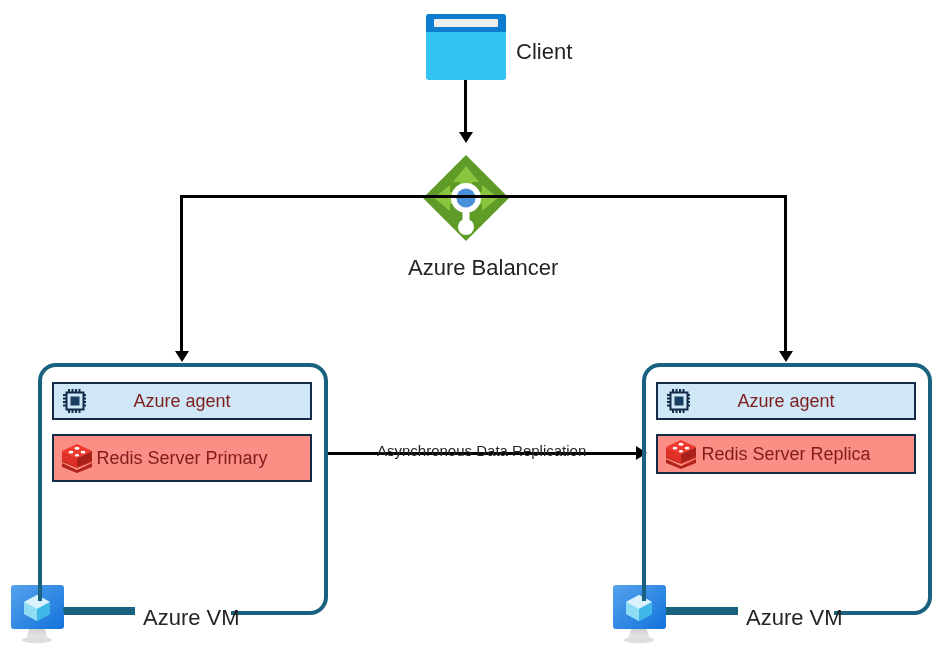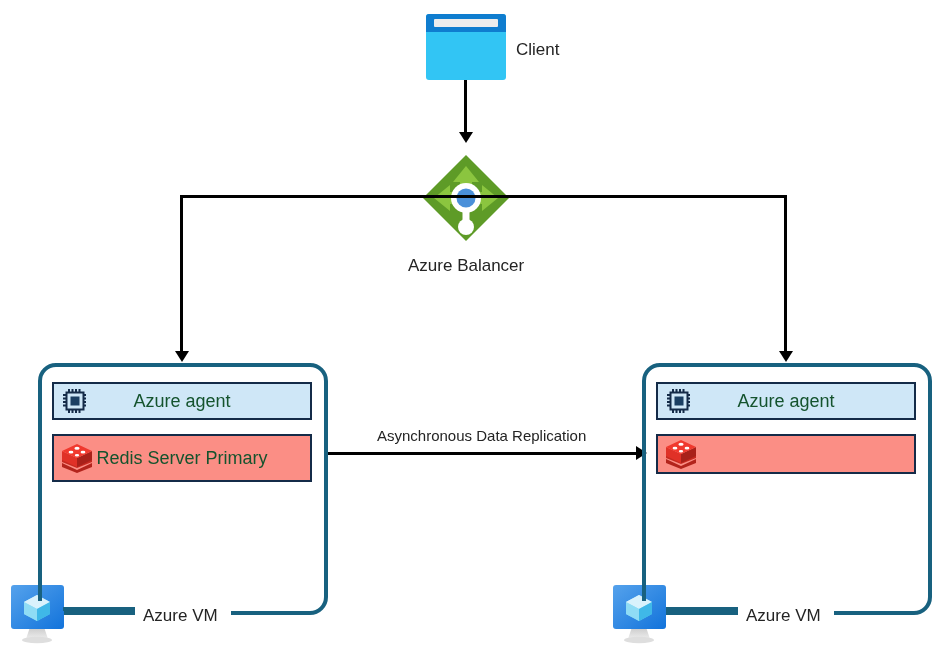--- a/index.html
+++ b/index.html
@@ -16,21 +16,21 @@
     width: 947px;
     height: 657px;
     background: #ffffff;
     overflow: hidden;
   }
   .abs { position: absolute; }
 
   
   .label {
     position: absolute;
-    font-size: 17px;
+    font-size: 22px;
     color: #242424;
     white-space: nowrap;
     line-height: 1;
   }
 
   
   .client-icon {
     position: absolute;
     left: 426px;
     top: 14px;
@@ -102,21 +102,21 @@
 
   
   .inner-box {
     position: absolute;
     border: 2px solid #142B48;
     box-sizing: border-box;
     display: flex;
     align-items: center;
     justify-content: center;
     font-size: 18px;
-    color: #14532d;
+    color: #7f1d1d;
   }
   .inner-box.agent { background: #CFE7F7; }
   .inner-box.redis { background: #FB8E85; }
   .inner-box .box-text { pointer-events: none; }
 
   
   .chip-icon {
     position: absolute;
     left: 8px;
     top: 50%;
@@ -260,21 +260,21 @@
     </svg>
   </div>
 
   <div class="label" style="left:143px; top:607px;">Azure VM</div>
 
   <div class="abs" style="left:38px; top:583px; width:4px; height:18px; background:#18617F;"></div>
   <div class="abs" style="left:63px; top:607px; width:72px; height:4px; background:#18617F;"></div>
 
   <div class="hline" style="left:328px; top:452px; width:310px;"></div>
   <div class="arrow-right" style="left:636px; top:446px;"></div>
-  <div class="label" style="left:377px; top:428px; font-size:15px;">Asynchronous Data Replication</div>
+  <div class="label" style="left:377px; top:443px; font-size:15px;">Asynchronous Data Replication</div>
 
   <div class="vm-container" style="left:642px; top:363px; width:290px; height:252px;"></div>
   <div class="border-gap" style="left:738px; top:609px; width:96px;"></div>
 
   <div class="inner-box agent" style="left:656px; top:382px; width:260px; height:38px;">
     <span class="chip-icon">
       <svg width="26" height="26" viewBox="0 0 26 26" xmlns="http://www.w3.org/2000/svg">
         <g fill="#142B48">
           <rect x="6" y="1" width="2" height="3"></rect>
             <rect x="9.5" y="1" width="2" height="3"></rect>
@@ -307,20 +307,21 @@
         <polygon points="1,14 16,21 31,14 31,19 16,25 1,19" fill="#C62A20"></polygon>
         <polygon points="1,8 16,15 16,24 1,17" fill="#E03127"></polygon>
         <polygon points="31,8 16,15 16,24 31,17" fill="#A8211A"></polygon>
         <polygon points="16,1 31,8 16,15 1,8" fill="#F0392E"></polygon>
         <ellipse cx="16" cy="5.2" rx="2.6" ry="1.5" fill="#FFFFFF"></ellipse>
         <ellipse cx="10" cy="9.2" rx="2.4" ry="1.4" fill="#FFFFFF"></ellipse>
         <ellipse cx="22" cy="9.2" rx="2.4" ry="1.4" fill="#FFFFFF"></ellipse>
         <ellipse cx="16" cy="12.2" rx="2.2" ry="1.3" fill="#FFFFFF"></ellipse>
       </svg>
     </span>
+    <span class="box-text">Redis Server Replica</span>
   </div>
 
   <div class="vm-icon" style="left:610px; top:583px;">
     <svg width="66" height="62" viewBox="0 0 66 62" xmlns="http://www.w3.org/2000/svg">
       <defs>
         <linearGradient id="scr2" x1="0" y1="0" x2="1" y2="1">
           <stop offset="0" stop-color="#55A2EC"></stop>
             <stop offset="1" stop-color="#1273DB"></stop>
         </linearGradient>
         <linearGradient id="stand2" x1="0" y1="0" x2="0" y2="1">

